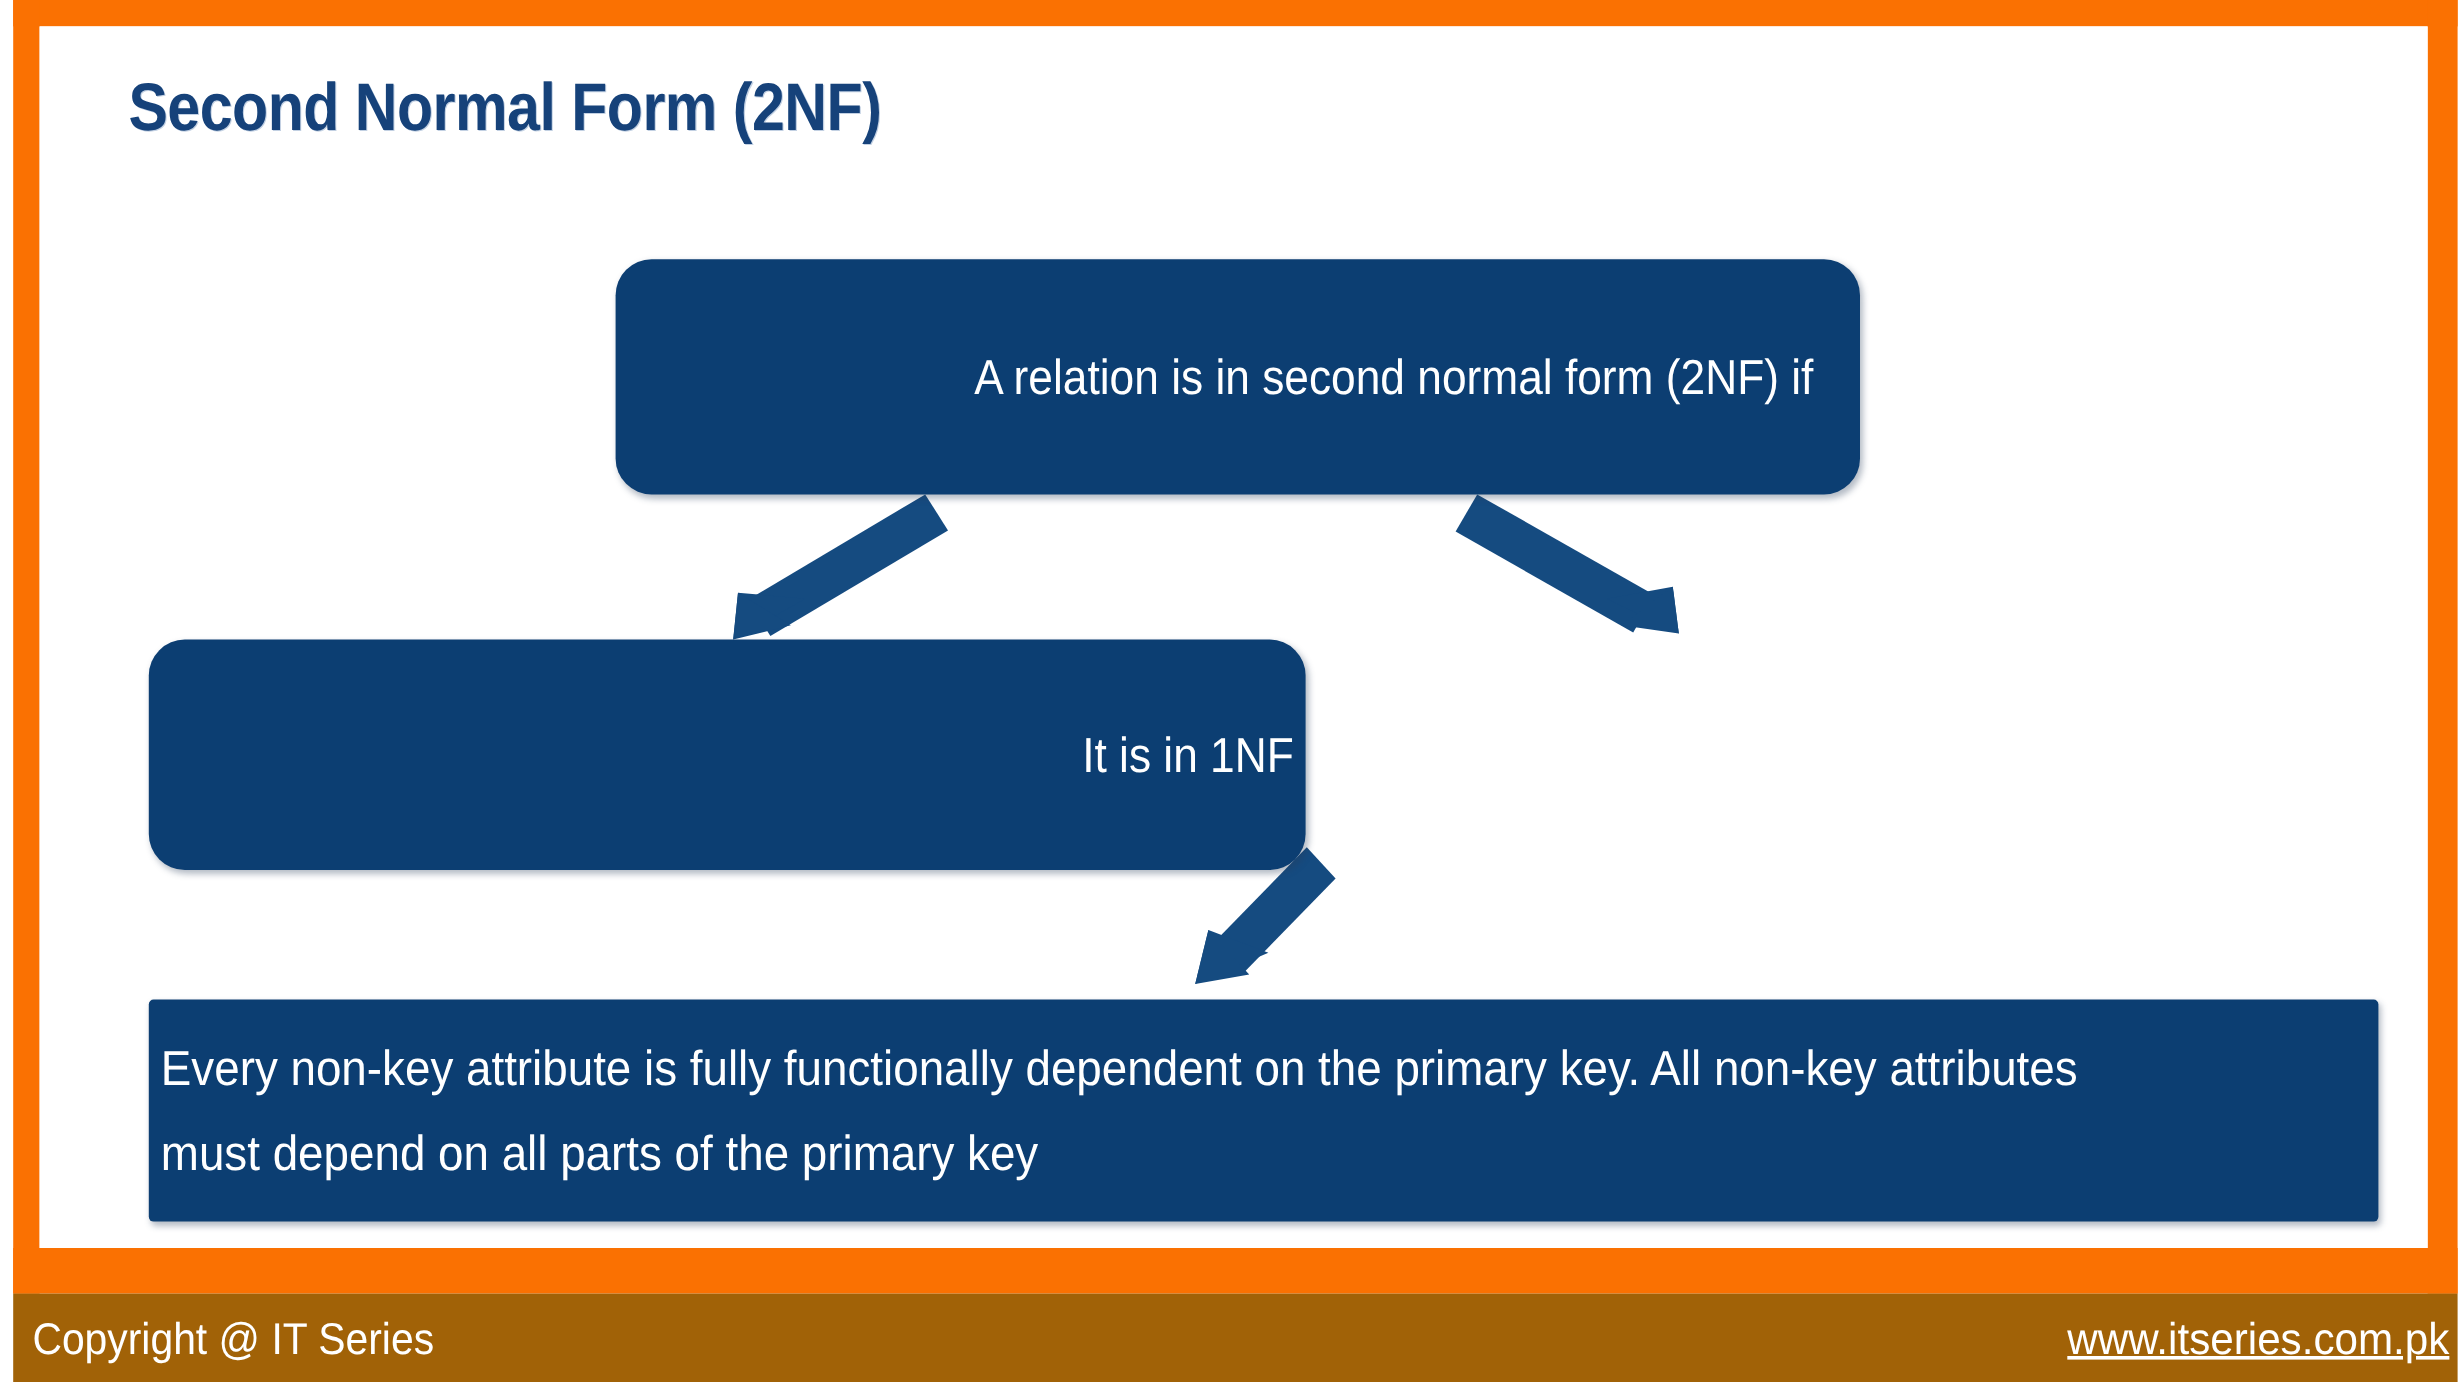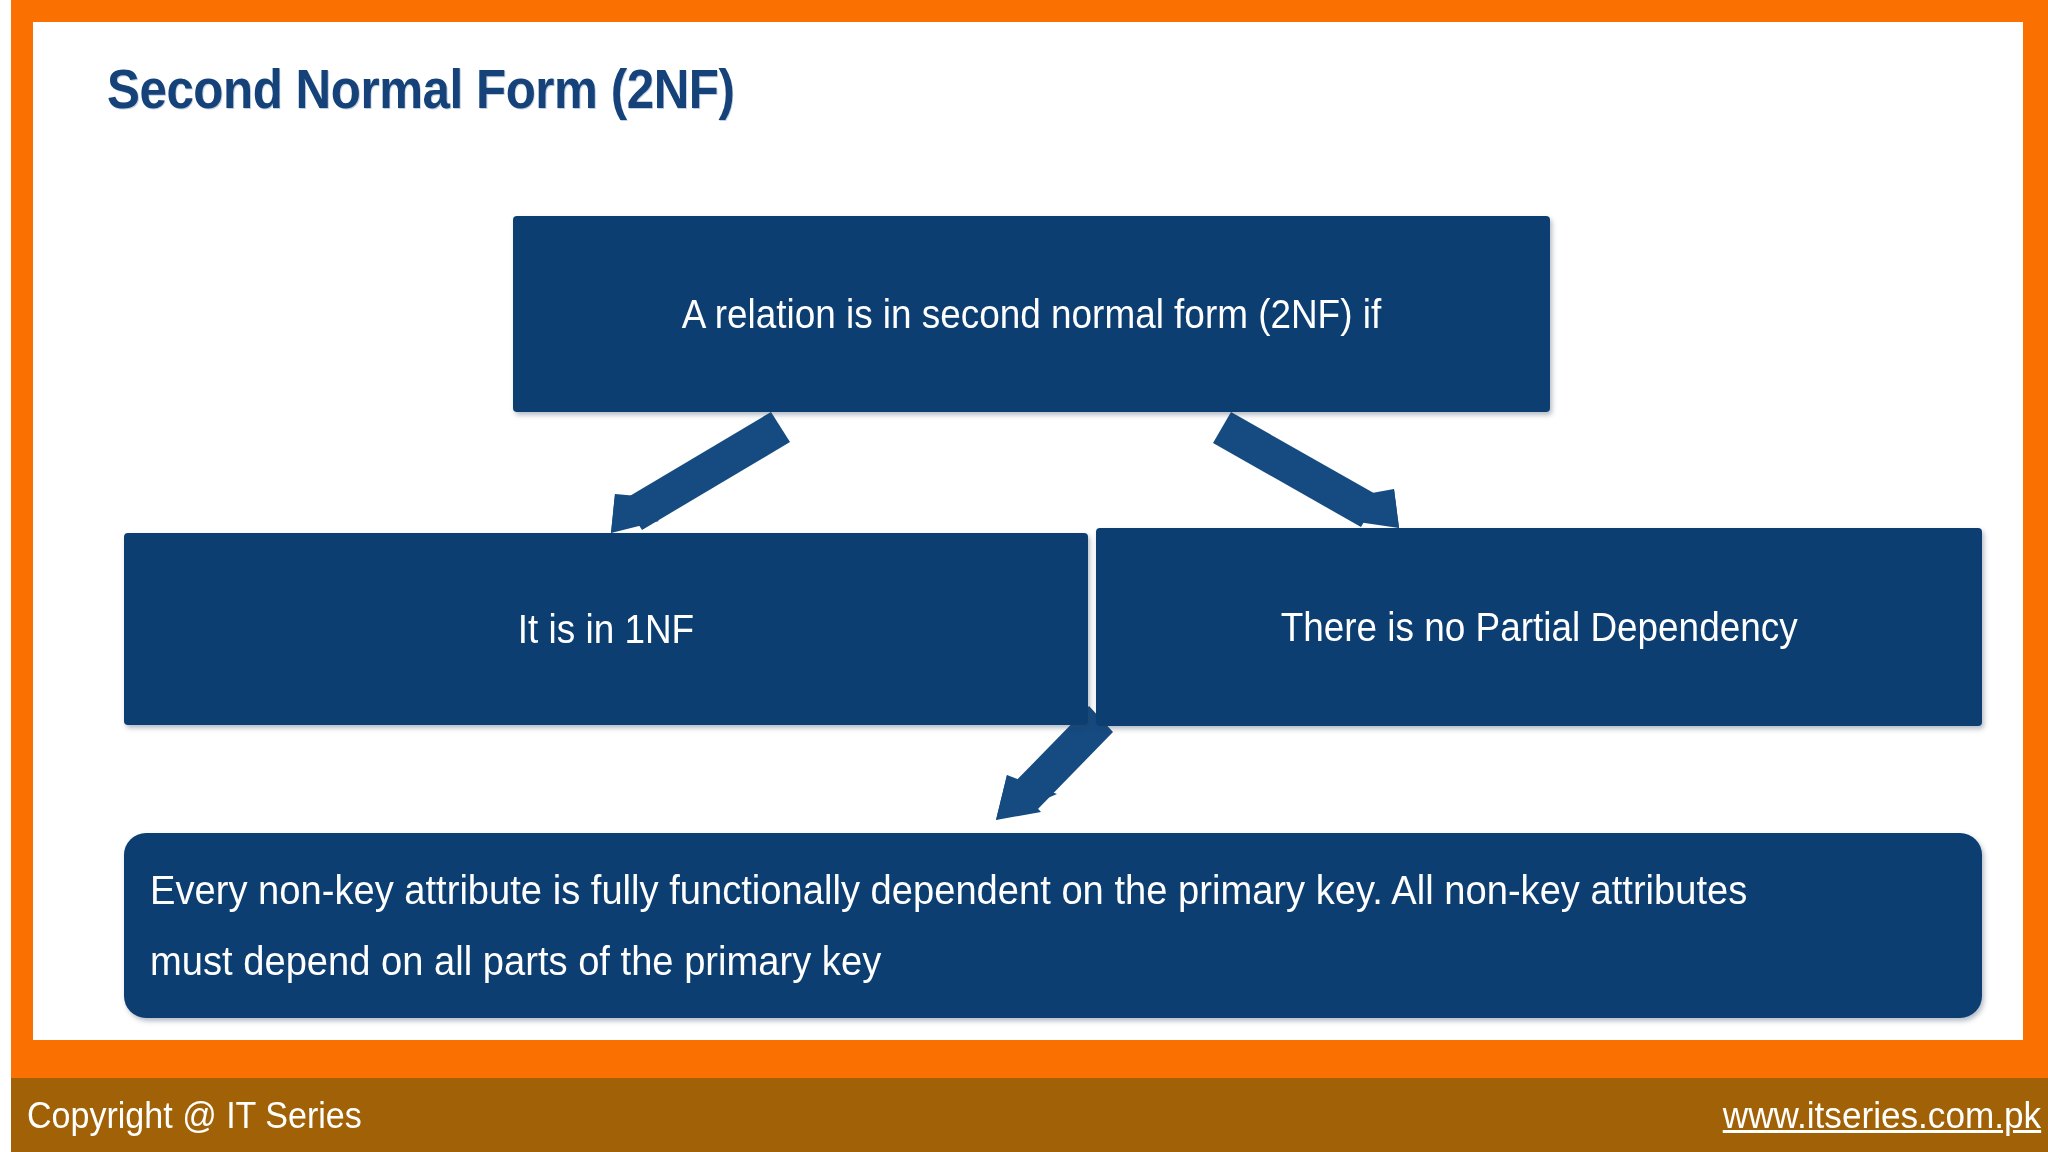--- a/index.html
+++ b/index.html
@@ -68,25 +68,25 @@
     transform: scaleX(0.88);
     transform-origin: left center;
     white-space: nowrap;
     text-shadow: 1px 1px 0 rgba(120,150,190,0.45);
   }
 
   
   .node {
     position: absolute;
     background: #0c3e72;
-    border-radius: 4px;
+    border-radius: 30px;
     color: #ffffff;
     display: flex;
     align-items: center;
-    justify-content: center;
+    justify-content: flex-end;
     box-sizing: border-box;
     box-shadow: 2px 3px 5px rgba(40,60,90,0.35);
   }
   .node .node-text {
     font-size: 41px;
     line-height: 1.0;
     color: #ffffff;
     text-align: center;
     white-space: nowrap;
     transform: scaleX(0.9);
@@ -109,23 +109,23 @@
     left: 1085px;
     top: 528px;
     width: 886px;
     height: 198px;
   }
   #node-detail {
     left: 113px;
     top: 833px;
     width: 1858px;
     height: 185px;
-    border-radius: 22px;
+    border-radius: 4px;
     justify-content: flex-start;
-    padding-left: 26px;
+    padding-left: 10px;
   }
   #node-detail .node-text {
     white-space: normal;
     text-align: left;
     line-height: 1.72;
     font-size: 41px;
     width: 1800px;
     transform: scaleX(0.93);
     transform-origin: left center;
   }
@@ -208,23 +208,20 @@
   </svg>
 
   <div class="node" id="node-root">
     <span class="node-text">A relation is in second normal form (2NF) if</span>
   </div>
 
   <div class="node" id="node-1nf">
     <span class="node-text">It is in 1NF</span>
   </div>
 
-  <div class="node" id="node-partial">
-    <span class="node-text">There is no Partial Dependency</span>
-  </div>
 
   <div class="node" id="node-detail">
     <span class="node-text">Every non-key attribute is fully functionally dependent on the primary key. All non-key attributes must depend on all parts of the primary key</span>
   </div>
 
   <div id="footer">
     <span id="footer-copyright">Copyright @ IT Series</span>
     <span id="footer-link">www.itseries.com.pk</span>
   </div>
 

